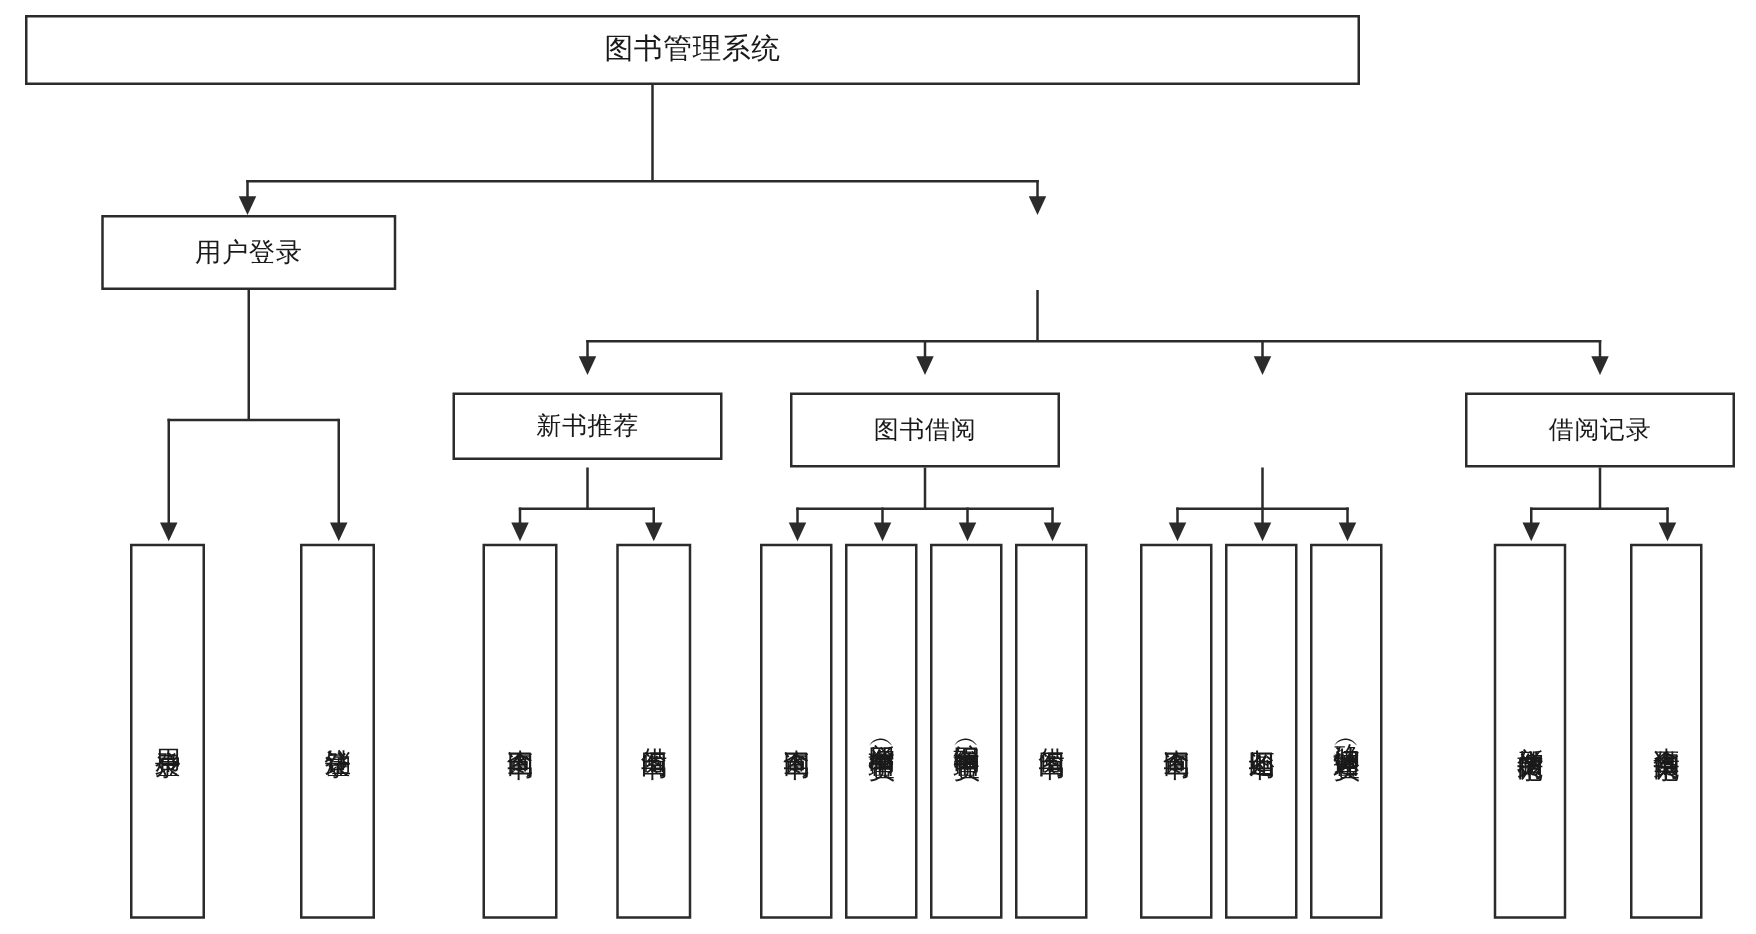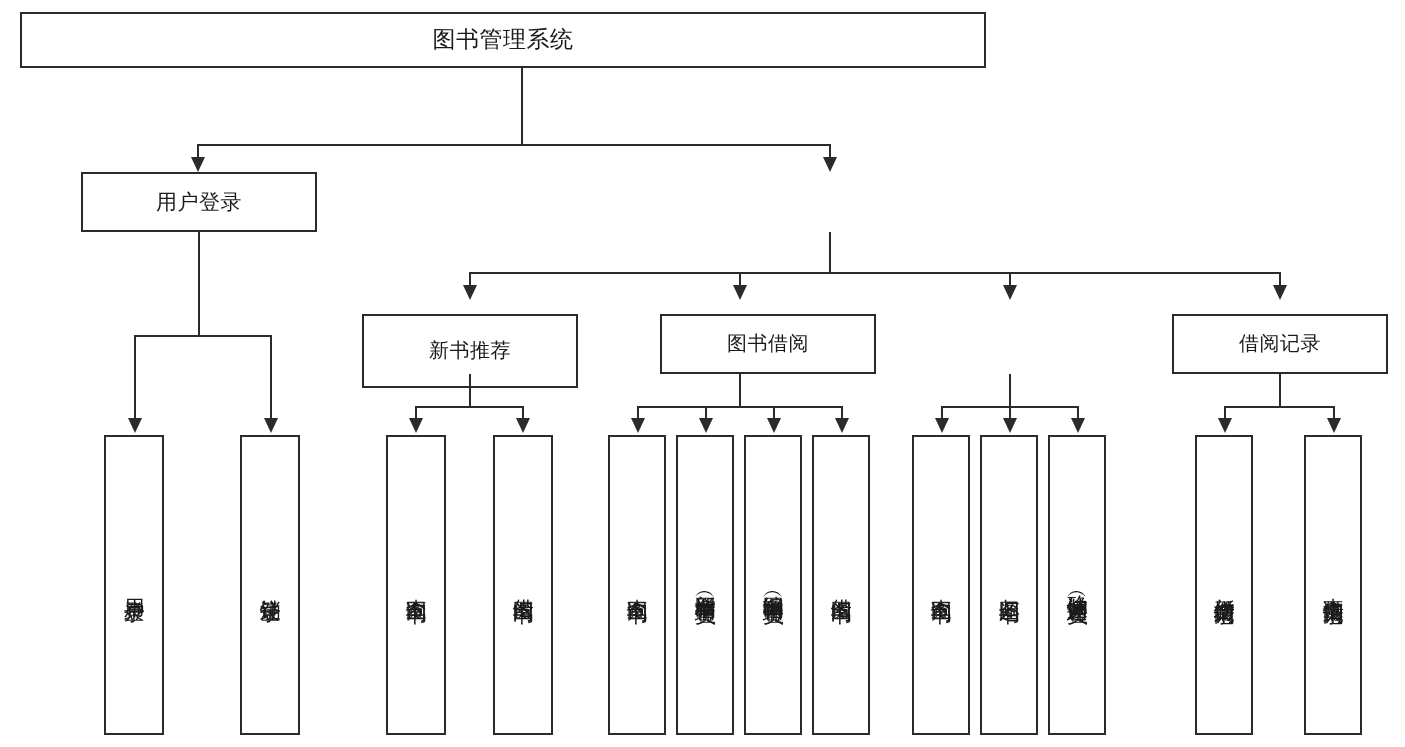--- a/index.html
+++ b/index.html
@@ -73,21 +73,21 @@
     letter-spacing:0.5px;
     white-space:nowrap;
     user-select:none;
   }
 </style>
 </head>
 <body>
 
 <div id="diagram-root">
 
-  <div class="node node-root" style="left:20px;top:12px;width:966px;height:56px;text-align:right;">
+  <div class="node node-root" style="left:20px;top:12px;width:1068px;height:56px;text-align:right;">
     <span class="label">图书管理系统</span>
   </div>
 
   <div class="line vline" style="left:521px;top:68px;height:77px;"></div>
 
   <div class="line hline" style="left:197px;top:144px;width:634px;"></div>
 
   <div class="line vline" style="left:197px;top:144px;height:14px;"></div>
   <div class="arrow" style="left:191px;top:157px;"></div>
   <div class="line vline" style="left:829px;top:144px;height:14px;"></div>
@@ -120,24 +120,24 @@
 
   <div class="line vline" style="left:739px;top:272px;height:14px;"></div>
   <div class="arrow" style="left:733px;top:285px;"></div>
 
   <div class="line vline" style="left:1009px;top:272px;height:14px;"></div>
   <div class="arrow" style="left:1003px;top:285px;"></div>
 
   <div class="line vline" style="left:1279px;top:272px;height:14px;"></div>
   <div class="arrow" style="left:1273px;top:285px;"></div>
 
-  <div class="node node-l3" style="left:362px;top:314px;width:216px;height:74px;">
+  <div class="node node-l3" style="left:362px;top:314px;width:216px;height:54px;">
     <span class="label">新书推荐</span>
   </div>
-  <div class="node node-l3" style="left:632px;top:314px;width:216px;height:60px;margin-left:28px;">
+  <div class="node node-l3" style="left:632px;top:314px;width:216px;height:60px;">
     <span class="label">图书借阅</span>
   </div>
   <div class="node node-l3" style="left:1172px;top:314px;width:216px;height:60px;">
     <span class="label">借阅记录</span>
   </div>
 
   <div class="line vline" style="left:469px;top:374px;height:33px;"></div>
   <div class="line hline" style="left:415px;top:406px;width:109px;"></div>
   <div class="line vline" style="left:415px;top:406px;height:13px;"></div>
   <div class="arrow" style="left:409px;top:418px;"></div>

